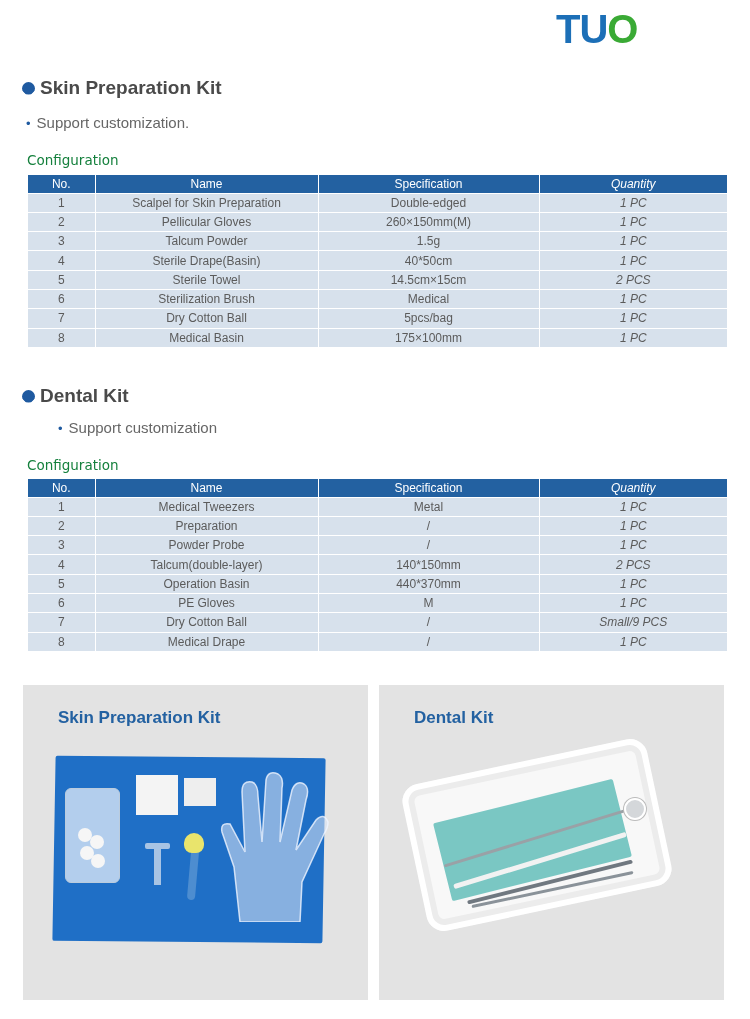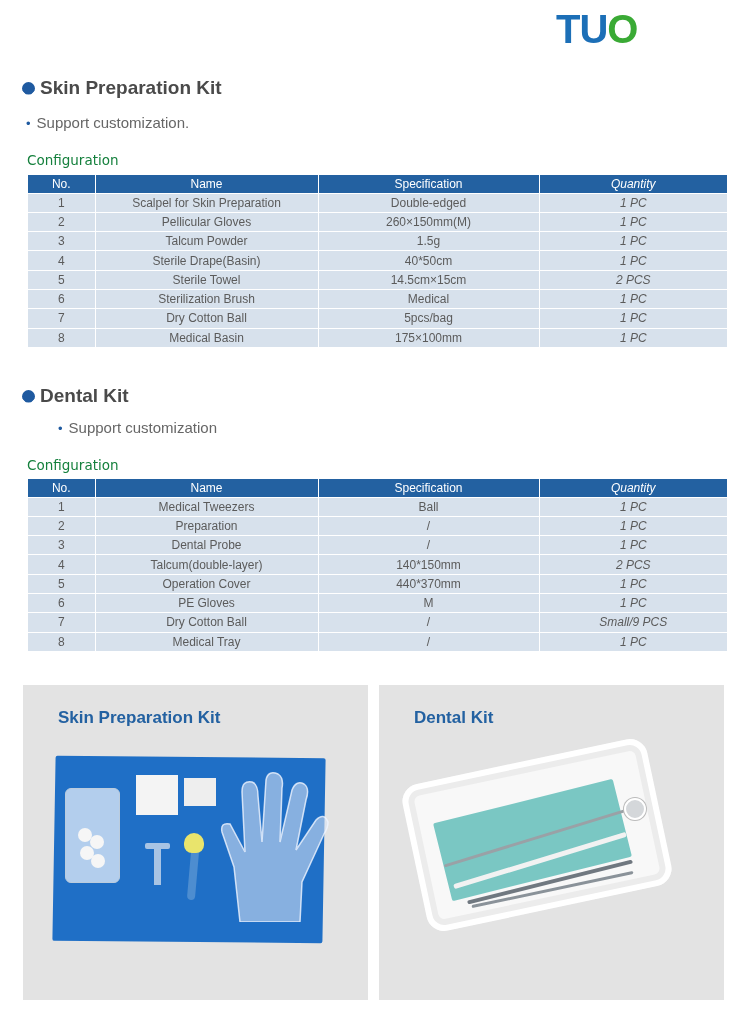--- a/index.html
+++ b/index.html
@@ -157,62 +157,62 @@
       <th>No.</th>
       <th>Name</th>
       <th>Specification</th>
       <th>Quantity</th>
     </tr>
   </thead>
   <tbody>
     <tr>
         <td>1</td>
         <td>Medical Tweezers</td>
-        <td>Ball</td>
+        <td>Metal</td>
         <td>1 PC</td>
       </tr>
     <tr>
         <td>2</td>
         <td>Preparation</td>
         <td>/</td>
         <td>1 PC</td>
       </tr>
     <tr>
         <td>3</td>
-        <td>Dental Probe</td>
+        <td>Powder Probe</td>
         <td>/</td>
         <td>1 PC</td>
       </tr>
     <tr>
         <td>4</td>
         <td>Talcum(double-layer)</td>
         <td>140*150mm</td>
         <td>2 PCS</td>
       </tr>
     <tr>
         <td>5</td>
-        <td>Operation Cover</td>
+        <td>Operation Basin</td>
         <td>440*370mm</td>
         <td>1 PC</td>
       </tr>
     <tr>
         <td>6</td>
         <td>PE Gloves</td>
         <td>M</td>
         <td>1 PC</td>
       </tr>
     <tr>
         <td>7</td>
         <td>Dry Cotton Ball</td>
         <td>/</td>
         <td>Small/9 PCS</td>
       </tr>
     <tr>
         <td>8</td>
-        <td>Medical Tray</td>
+        <td>Medical Drape</td>
         <td>/</td>
         <td>1 PC</td>
       </tr>
   </tbody>
 </table>
 
 <div class="photo-card" style="left:23px;">
   <div class="card-title">Skin Preparation Kit</div>
 </div>
 <div>

